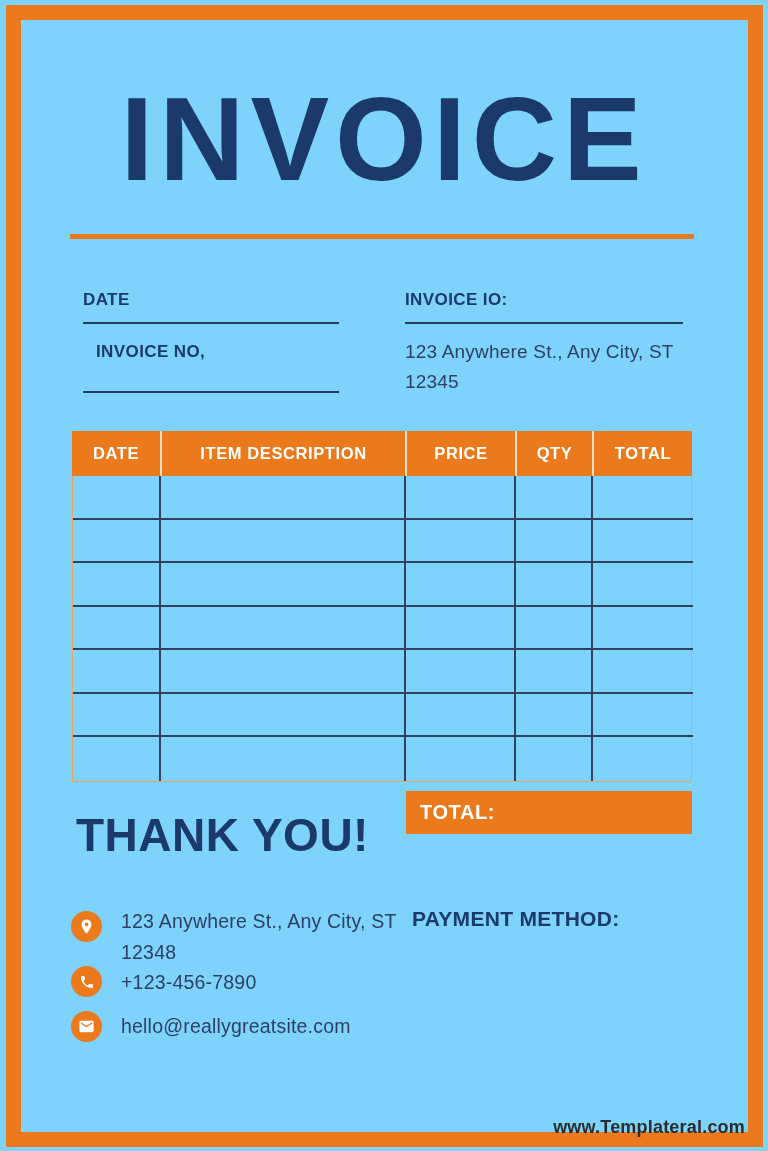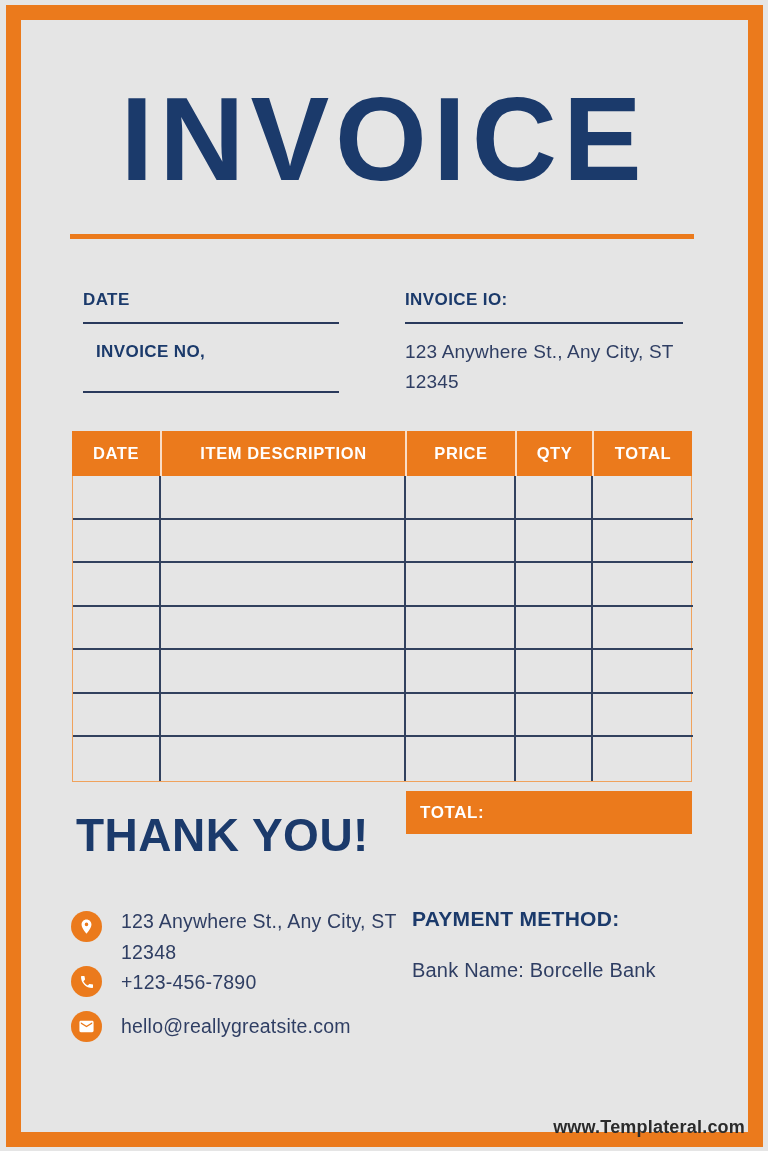--- a/index.html
+++ b/index.html
@@ -7,21 +7,21 @@
     --navy: #1B3A6B;
     --text: #2F3E63;
     --grid: #32415E;
   }
   * { margin: 0; padding: 0; box-sizing: border-box; }
   html, body { background: #ffffff; }
   .page {
     position: relative;
     width: 768px;
     height: 1151px;
-    background: #e5e5e5;
+    background: #7dd3fc;
     font-family: "Liberation Sans", sans-serif;
     overflow: hidden;
   }
   .frame {
     position: absolute;
     top: 5px; left: 6px; right: 5px; bottom: 4px;
     border: 15px solid var(--orange);
     pointer-events: none;
   }
   .title {
@@ -104,21 +104,21 @@
   .total-bar {
     position: absolute;
     left: 406px; top: 791px;
     width: 286px; height: 43px;
     background: var(--orange);
     display: flex;
     align-items: center;
     padding-left: 14px;
     color: #ffffff;
     font-weight: bold;
-    font-size: 17px;
+    font-size: 20px;
     letter-spacing: 0.6px;
   }
   .thankyou {
     position: absolute;
     left: 76px; top: 812px;
     font-size: 46px;
     font-weight: bold;
     line-height: 1;
     letter-spacing: 0.5px;
     color: var(--navy);
@@ -260,17 +260,16 @@
   <div class="c-text txt-phone">+123-456-7890</div>
 
   <div class="c-icon icon-mail">
     <svg width="17" height="17" viewBox="0 0 24 24">
         <path fill="#ffffff" d="M20 4H4c-1.1 0-1.99.9-1.99 2L2 18c0 1.1.9 2 2 2h16c1.1 0 2-.9 2-2V6c0-1.1-.9-2-2-2zm0 4l-8 5-8-5V6l8 5 8-5v2z"></path>
       </svg>
   </div>
   <div class="c-text txt-email">hello@reallygreatsite.com</div>
 
   <div class="pay-heading">PAYMENT METHOD:</div>
-  <div class="pay-line pay-bank">Bank Name: Borcelle Bank</div>
 
   <div class="site">www.Templateral.com</div>
 
 </div>
 
 </body></html>

